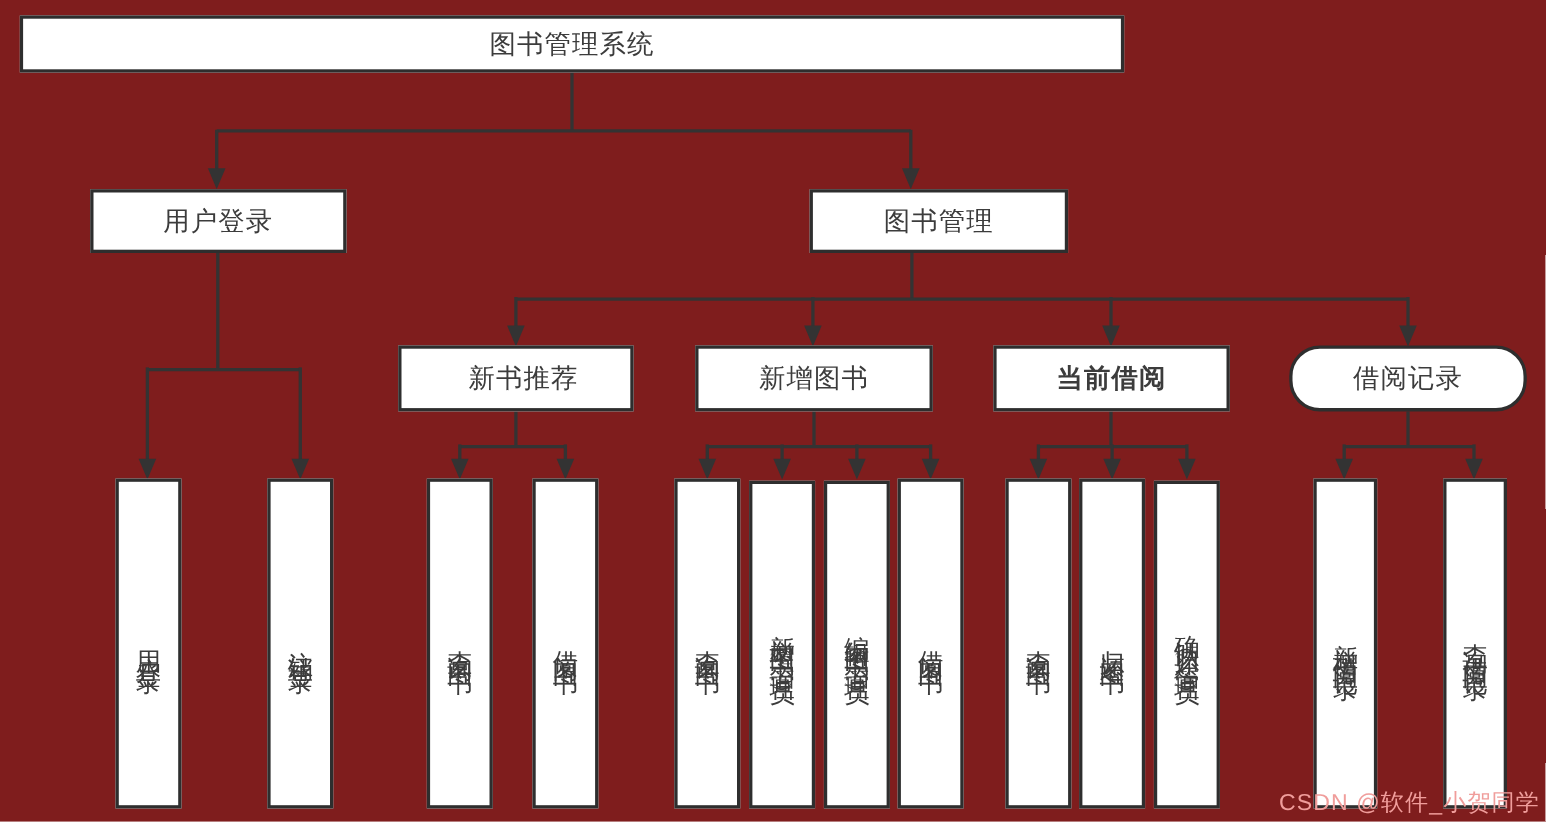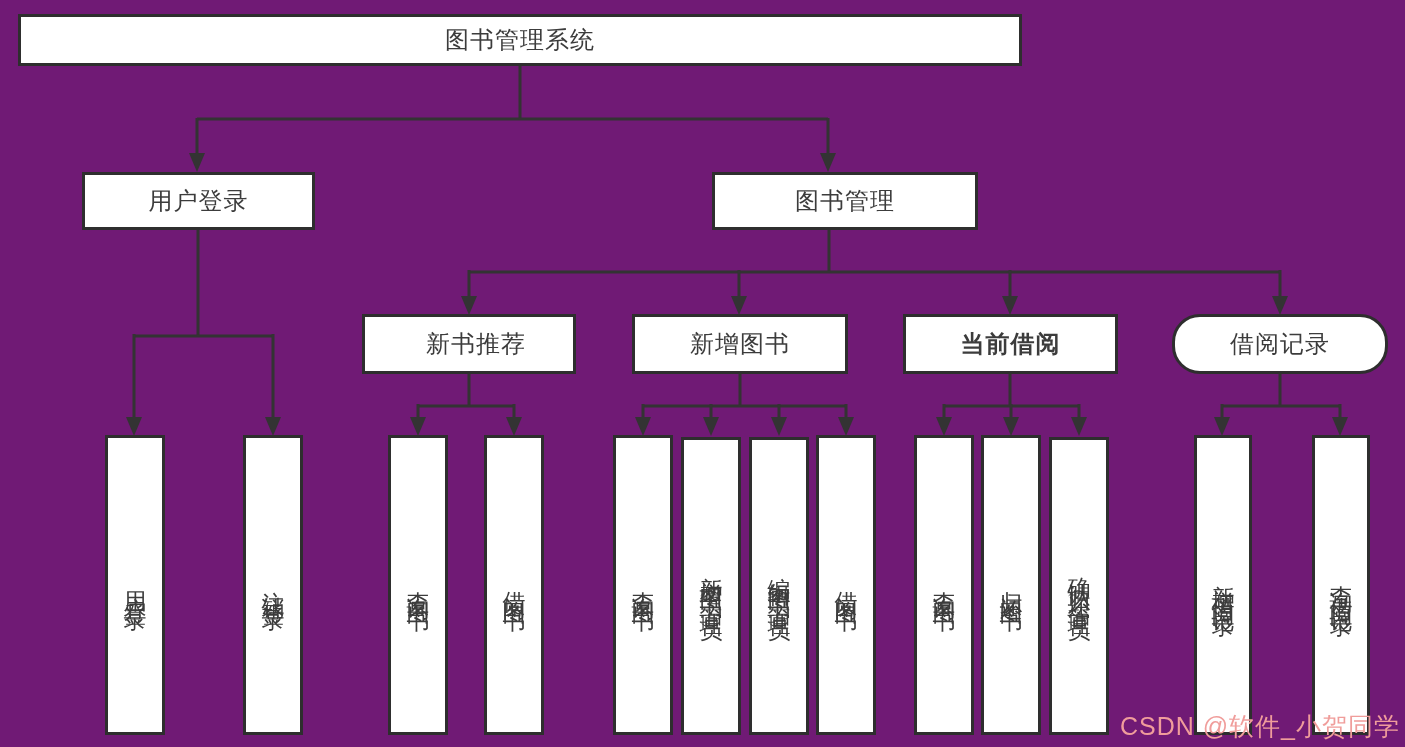--- a/index.html
+++ b/index.html
@@ -5,21 +5,21 @@
   html, body {
     margin: 0;
     padding: 0;
     background: #ffffff;
     font-family: "Liberation Sans", "DejaVu Sans", sans-serif;
   }
   .canvas {
     position: relative;
     width: 1405px;
     height: 747px;
-    background: #701a75;
+    background: #7f1d1d;
     overflow: hidden;
   }
   .connectors {
     position: absolute;
     left: 0;
     top: 0;
     width: 1405px;
     height: 747px;
   }
   .node {
@@ -45,21 +45,21 @@
     writing-mode: vertical-rl;
     text-orientation: mixed;
     font-size: 23px;
     letter-spacing: 6px;
     line-height: 1;
   }
   .watermark {
     position: absolute;
     right: 5px;
     bottom: 4px;
-    font-size: 25px;
+    font-size: 21px;
     color: #f09d9b;
     letter-spacing: 1px;
     white-space: nowrap;
     margin-top: 32px;
   }
 </style>
 </head>
 <body>
 
 <div class="canvas">
@@ -137,21 +137,21 @@
     </g>
   </svg>
 
   <div class="node h-node root-node" style="left:18px; top:14px; width:1004px; height:52px;">
     <span>图书管理系统</span>
   </div>
 
   <div class="node h-node" style="left:82px; top:172px; width:233px; height:58px;">
     <span>用户登录</span>
   </div>
-  <div class="node h-node" style="left:712px; top:172px; width:266px; height:58px;">
+  <div class="node h-node" style="left:736px; top:172px; width:235px; height:58px;">
     <span>图书管理</span>
   </div>
 
   <div class="node h-node" style="left:362px; top:314px; width:214px; height:60px;padding-left:14px;">
     <span>新书推荐</span>
   </div>
   <div class="node h-node" style="left:632px; top:314px; width:216px; height:60px;">
     <span>新增图书</span>
   </div>
   <div class="node h-node" style="left:903px; top:314px; width:215px; height:60px;font-weight:bold;">

